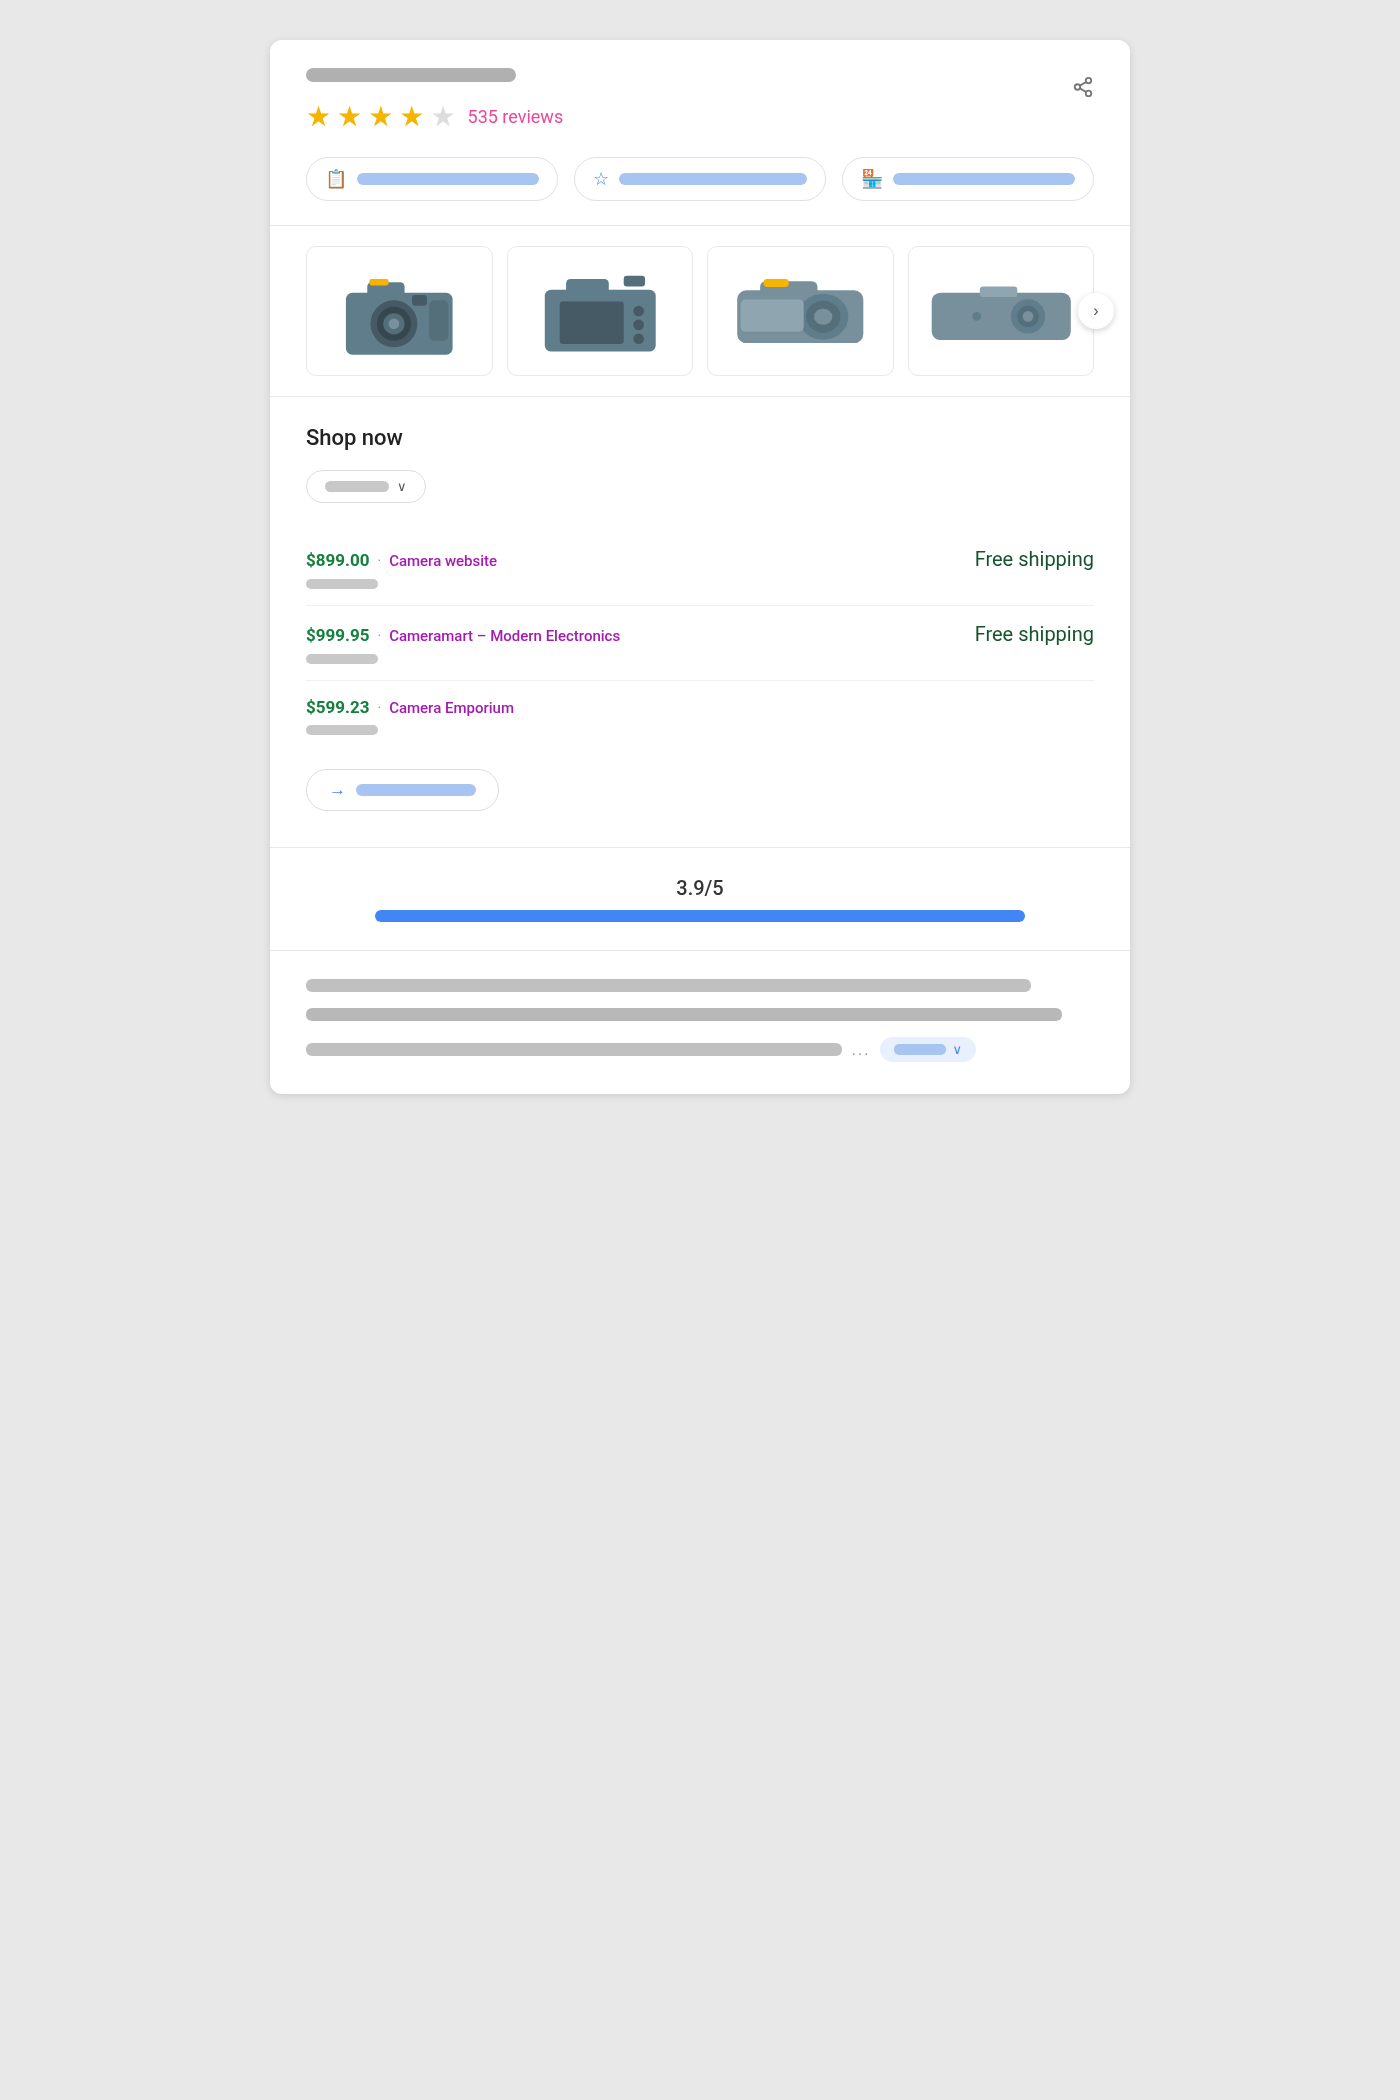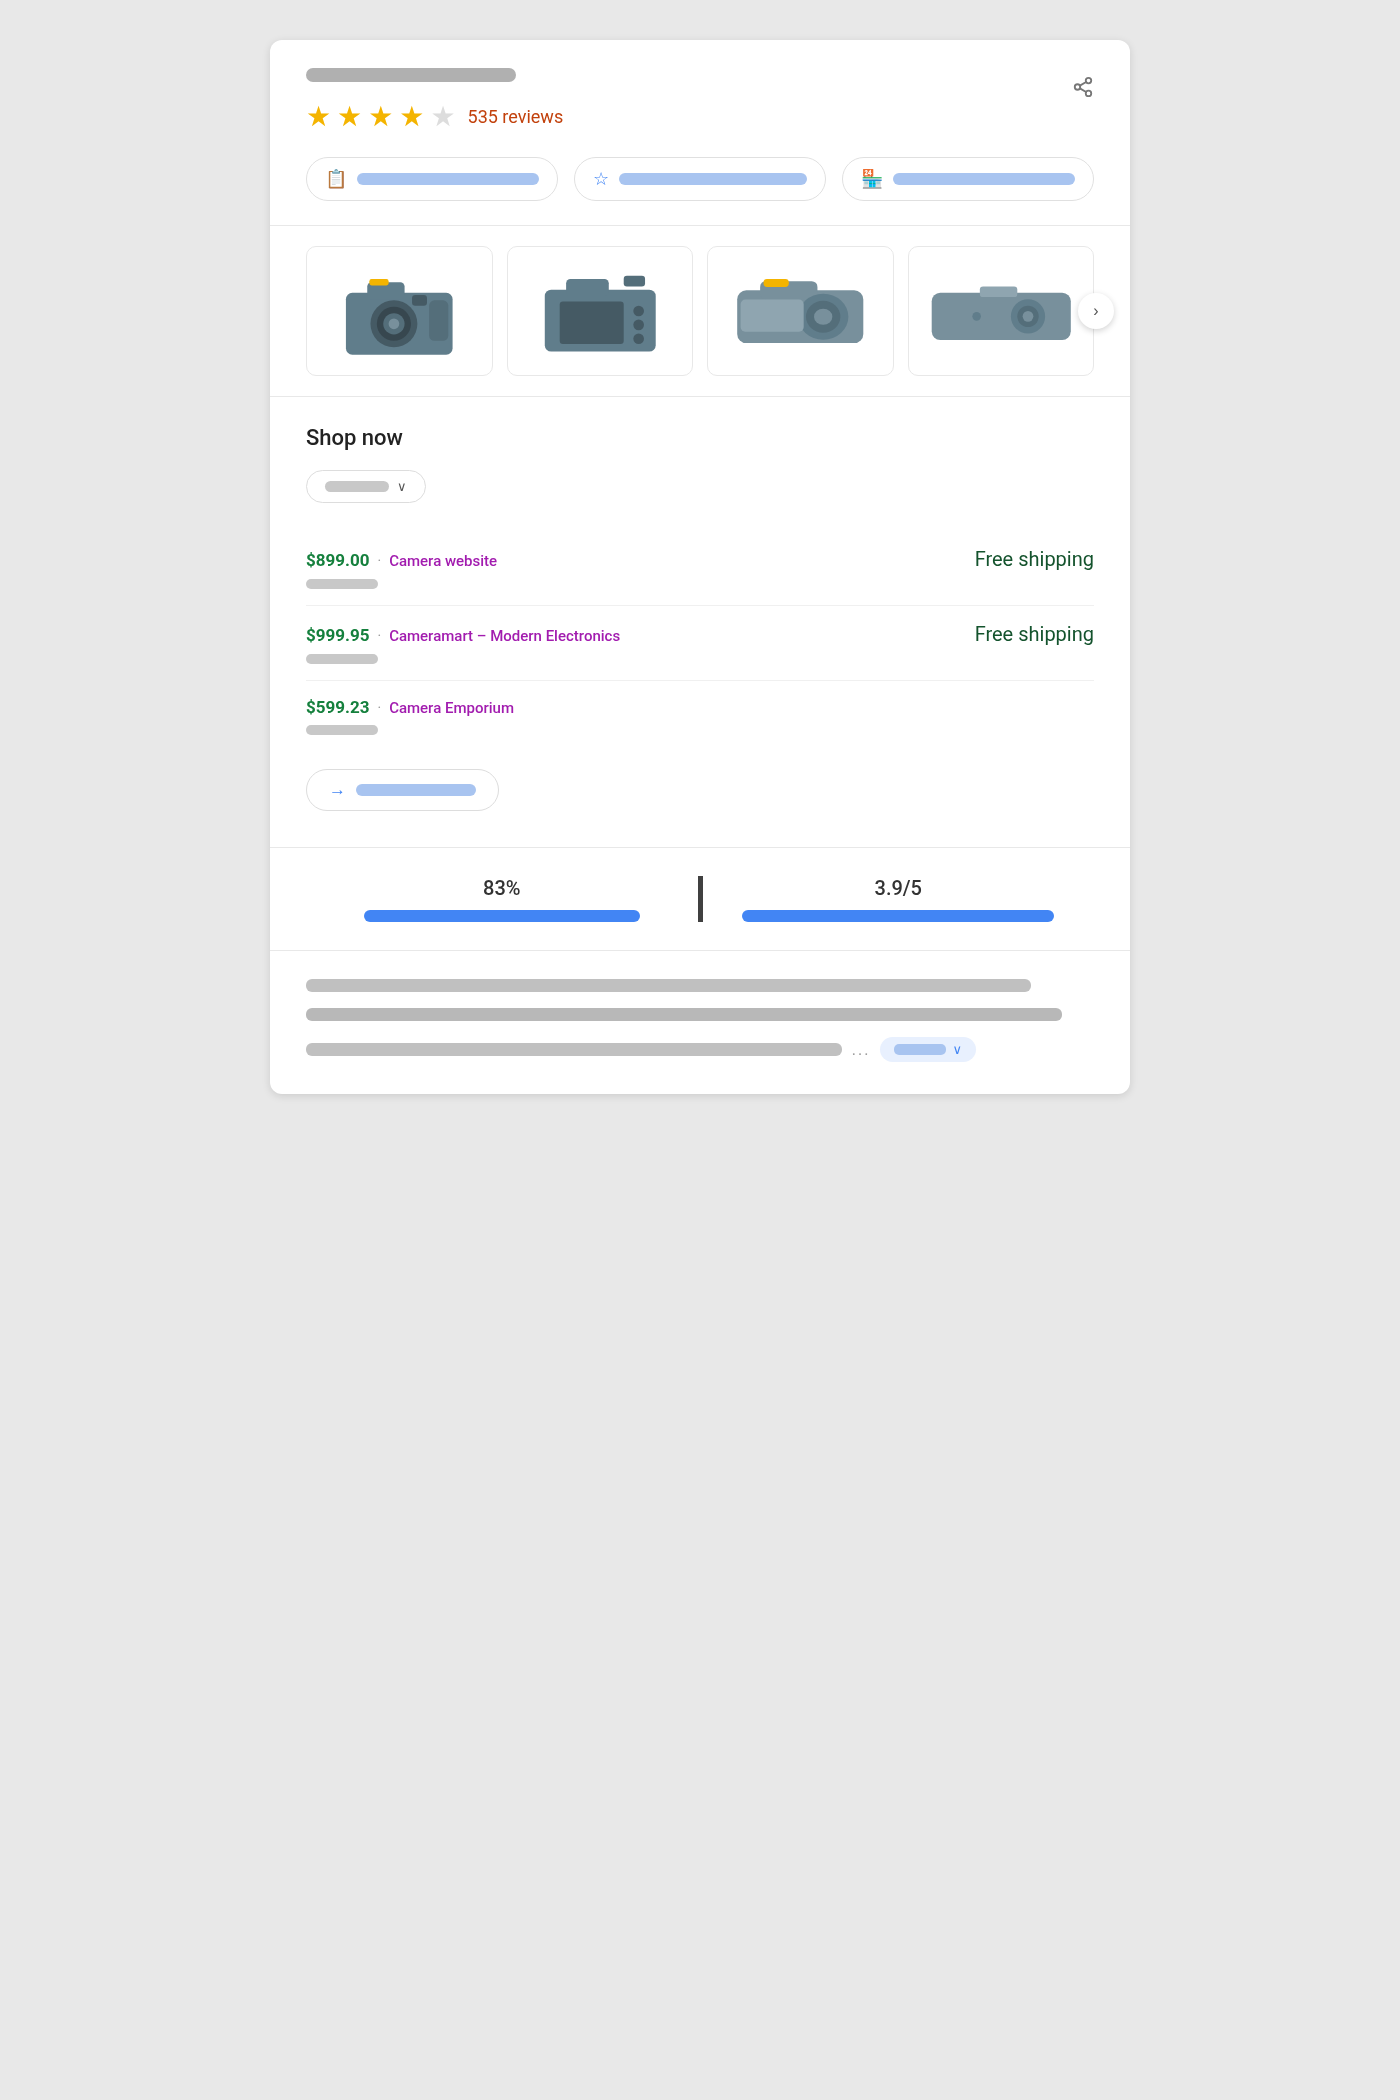--- a/index.html
+++ b/index.html
@@ -40,21 +40,21 @@
     }
     .star {
       font-size: 28px;
       color: #f4b400;
     }
     .star.half {
       color: #ddd;
     }
     .review-count {
       font-size: 18px;
-      color: #c2410c;
+      color: #ec4899;
       margin-left: 6px;
     }
     .action-buttons {
       display: flex;
       gap: 16px;
     }
     .action-btn {
       flex: 1;
       display: flex;
       align-items: center;
@@ -447,24 +447,20 @@
     </div>
 
     <button class="see-more-btn">
       <span class="arrow-icon">→</span>
       <div class="see-more-label"></div>
     </button>
   </div>
 
   <div class="section-stats">
     <div class="stat-item">
-      <span class="stat-value">83%</span>
-      <div class="stat-bar" style="width:75%;"></div>
-    </div>
-    <div class="stat-item">
       <span class="stat-value">3.9/5</span>
       <div class="stat-bar" style="width:85%;"></div>
     </div>
   </div>
 
   <div class="section-text">
     <div class="text-line text-line-1"></div>
     <div class="text-line text-line-2"></div>
     <div class="text-line-3-wrap">
       <div class="text-line-3"></div>

